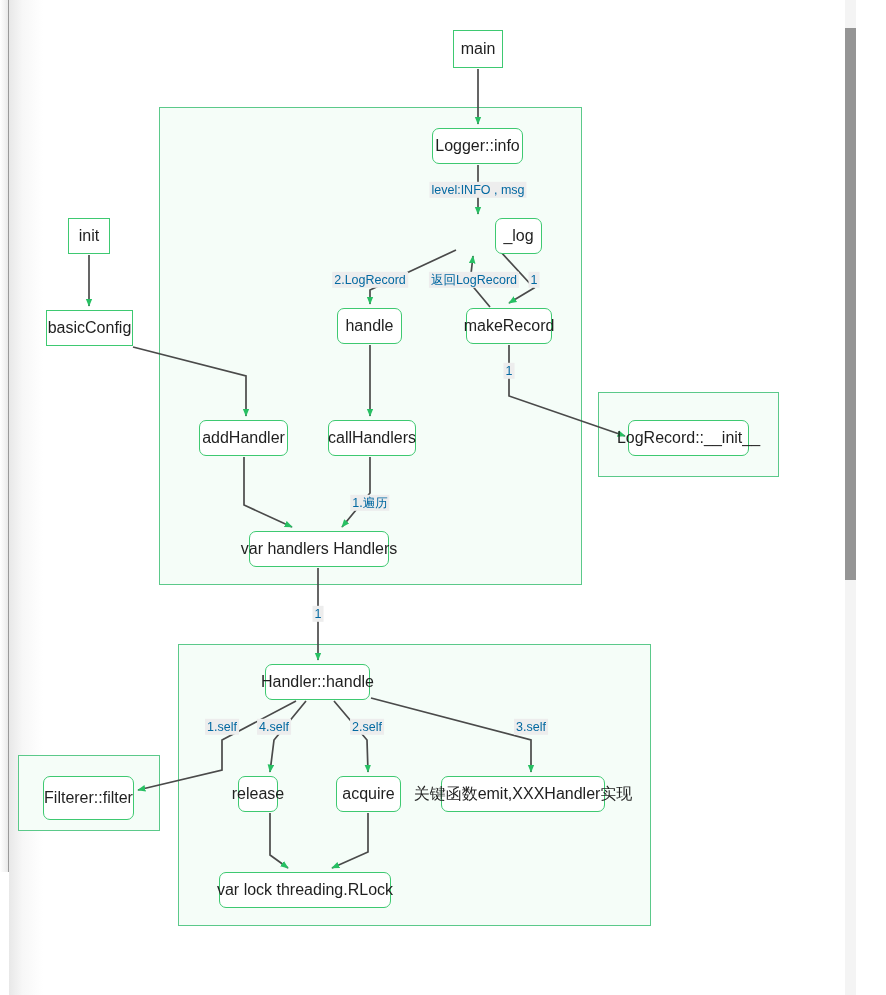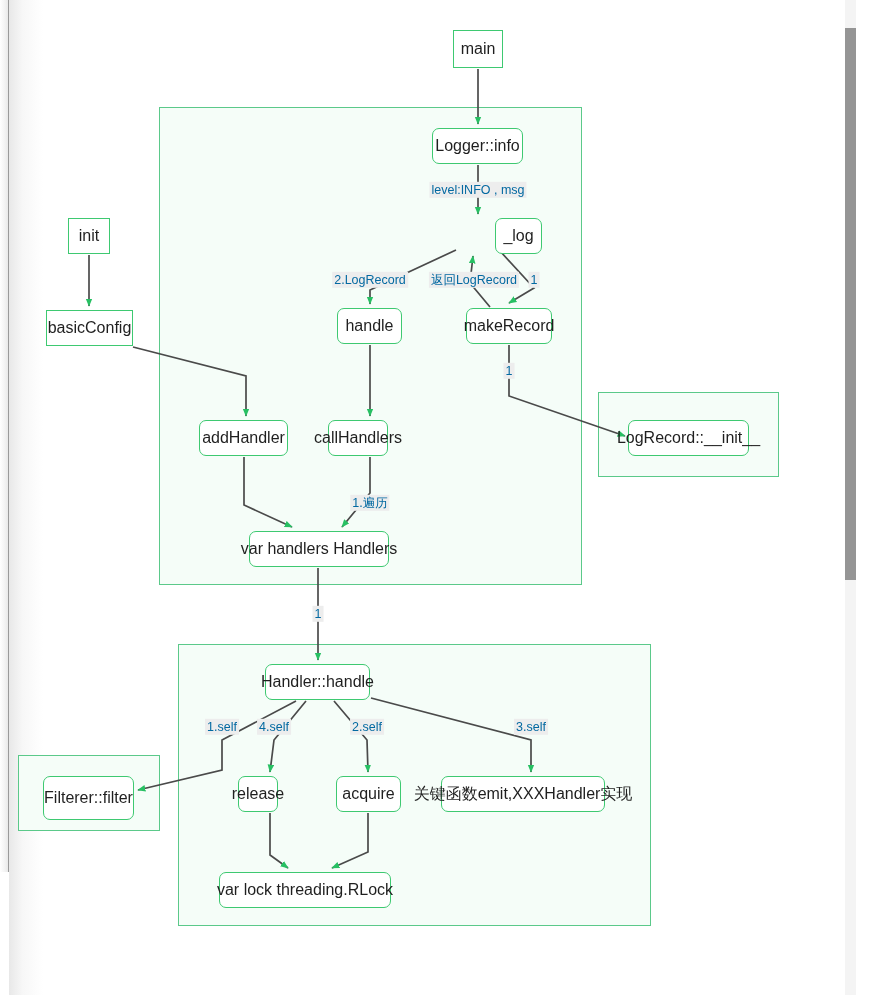--- a/index.html
+++ b/index.html
@@ -169,21 +169,21 @@
     <div id="nodes-layer">
         <div class="node sharp" style="left: 453px; top: 30px; width: 50px; height: 38px;">main</div>
         <div class="node" style="left: 432px; top: 128px; width: 91px; height: 36px;">Logger::info</div>
         <div class="node" style="left: 455px; top: 218px; width: 47px; height: 36px; margin-left: 40px;">_log</div>
         <div class="node sharp" style="left: 68px; top: 218px; width: 42px; height: 36px;">init</div>
         <div class="node sharp" style="left: 46px; top: 310px; width: 87px; height: 36px;">basicConfig</div>
         <div class="node" style="left: 337px; top: 308px; width: 65px; height: 36px;">handle</div>
         <div class="node" style="left: 466px; top: 308px; width: 86px; height: 36px;">makeRecord</div>
         <div class="node" style="left: 628px; top: 420px; width: 121px; height: 36px;">LogRecord::__init__</div>
         <div class="node" style="left: 199px; top: 420px; width: 89px; height: 36px;">addHandler</div>
-        <div class="node" style="left: 328px; top: 420px; width: 60px; height: 36px;">callHandlers</div>
+        <div class="node" style="left: 328px; top: 420px; width: 88px; height: 36px;">callHandlers</div>
         <div class="node" style="left: 249px; top: 531px; width: 140px; height: 36px;">var handlers Handlers</div>
         <div class="node" style="left: 265px; top: 664px; width: 105px; height: 36px;">Handler::handle</div>
         <div class="node" style="left: 43px; top: 776px; width: 91px; height: 44px;">Filterer::filter</div>
         <div class="node" style="left: 238px; top: 776px; width: 40px; height: 36px;">release</div>
         <div class="node" style="left: 336px; top: 776px; width: 65px; height: 36px;">acquire</div>
         <div class="node" style="left: 441px; top: 776px; width: 164px; height: 36px;">关键函数emit,XXXHandler实现</div>
         <div class="node" style="left: 219px; top: 872px; width: 172px; height: 36px;">var lock threading.RLock</div>
       </div>
 
     <div id="edge-labels-layer">

